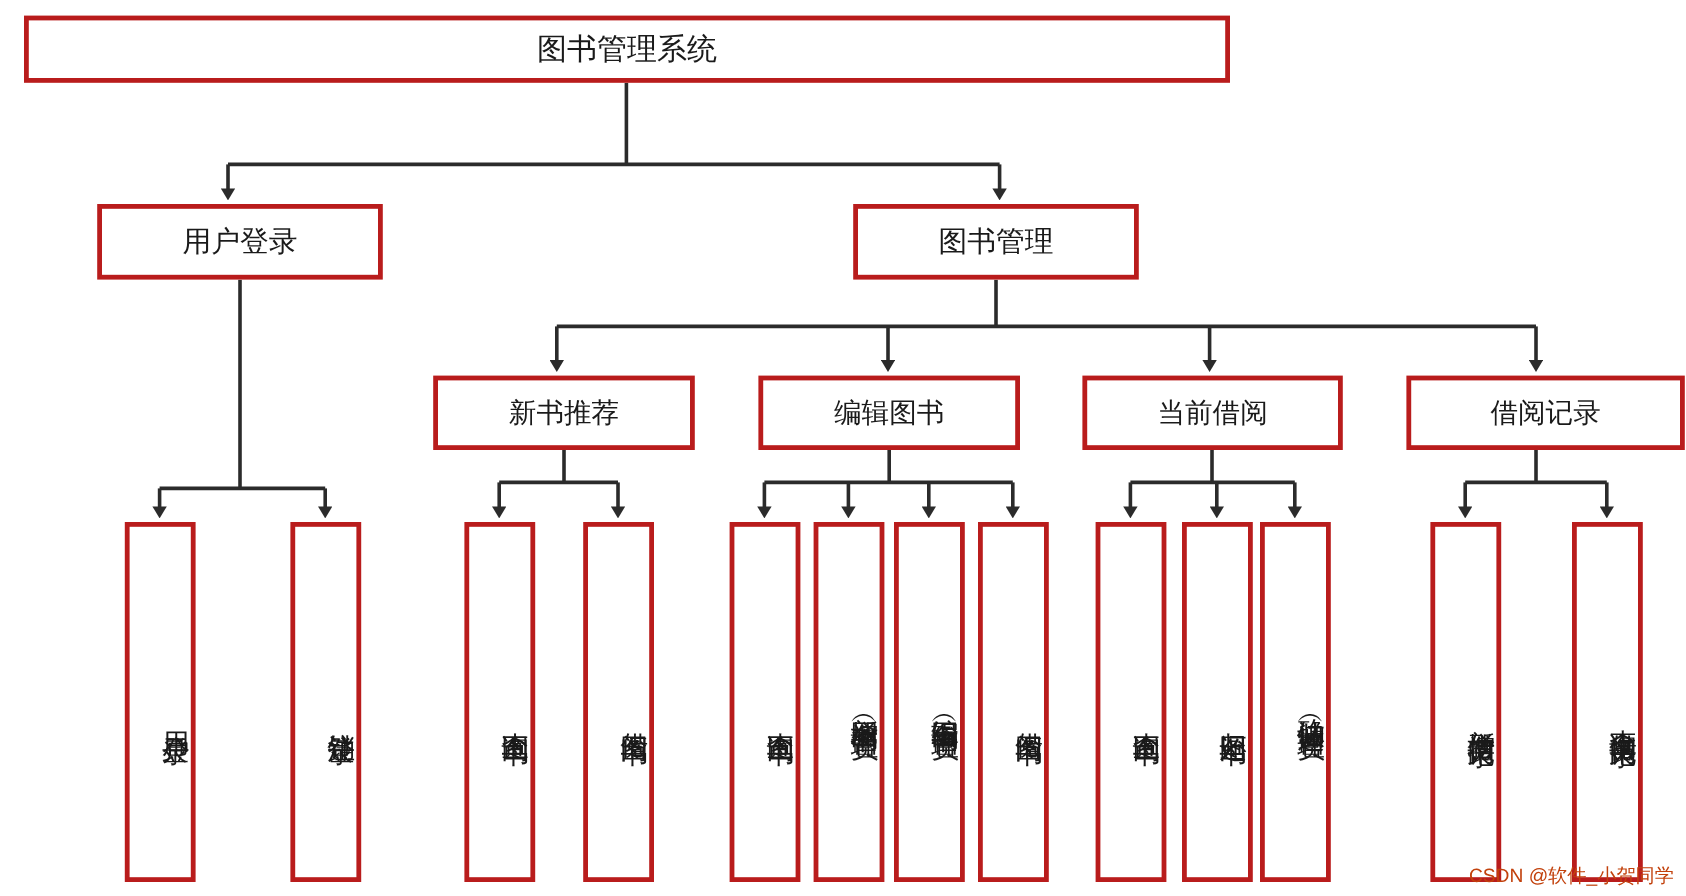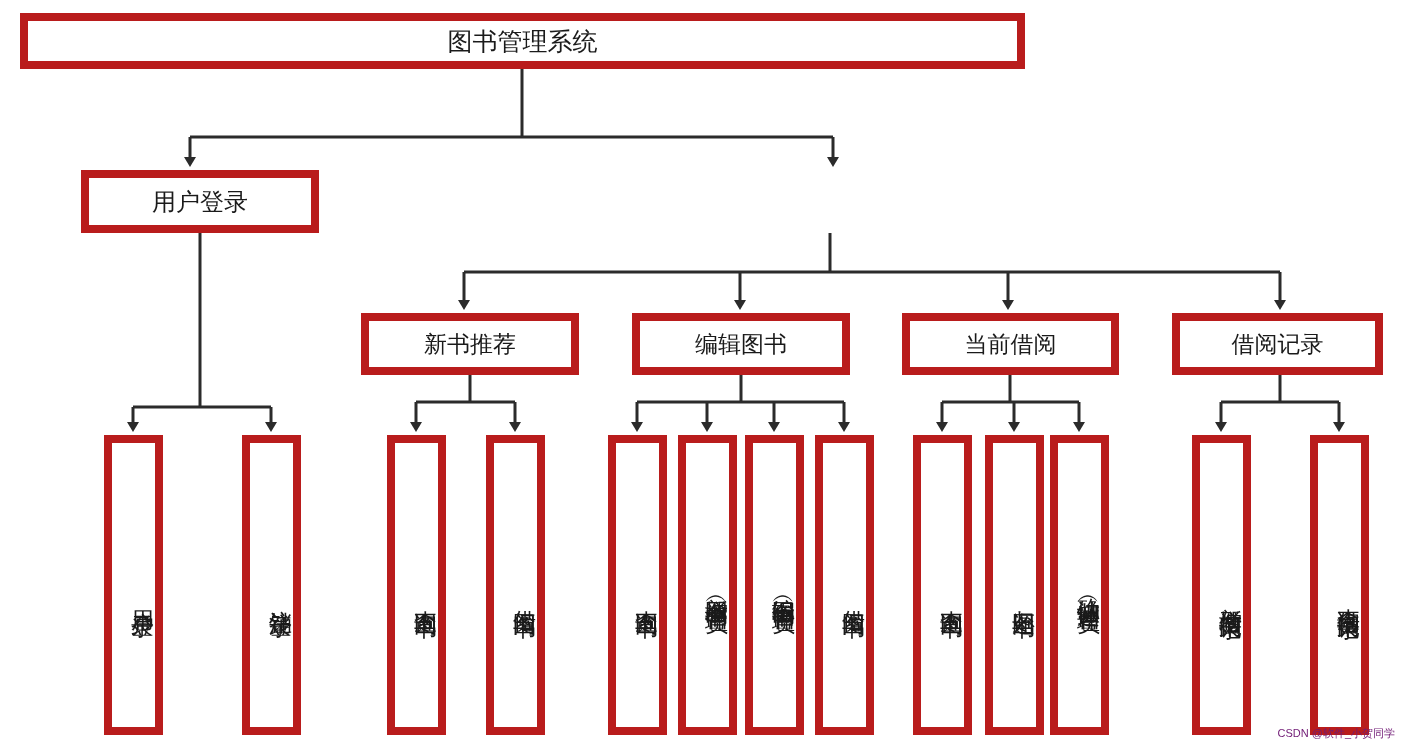--- a/index.html
+++ b/index.html
@@ -22,21 +22,21 @@
     left: 0;
     top: 0;
     width: 1405px;
     height: 747px;
     pointer-events: none;
   }
   .node {
     position: absolute;
     box-sizing: border-box;
     background: #ffffff;
-    border: 8px solid #b91c1c;
+    border: 4px solid #b91c1c;
     display: flex;
     align-items: center;
     justify-content: center;
     color: #1a1a1a;
     z-index: 2;
   }
   .node.root {
     font-size: 25px;
   }
   .node.lvl2 {
@@ -59,22 +59,22 @@
     padding-top: 8px;
   }
   .label {
     white-space: nowrap;
     line-height: 1.05;
   }
   .watermark {
     position: absolute;
     right: 10px;
     bottom: 6px;
-    font-size: 11px;
-    color: #701a75;
+    font-size: 16px;
+    color: #c2410c;
     white-space: nowrap;
     z-index: 5;
   }
 </style>
 </head>
 <body>
 
 <div id="canvas">
 
   <svg id="edges" viewBox="0 0 1405 747" xmlns="http://www.w3.org/2000/svg">
@@ -128,34 +128,37 @@
   </svg>
 
   <div class="node root" id="n-root" style="left: 20px; top: 13px; width: 1005px; height: 56px;">
     <span class="label">图书管理系统</span>
   </div>
 
   <div class="node lvl2" id="n-login" style="left: 81px; top: 170px; width: 238px; height: 63px;">
     <span class="label">用户登录</span>
   </div>
 
+  <div class="node lvl2" id="n-bookmgmt" style="left: 711px; top: 170px; width: 238px; height: 63px;">
+    <span class="label">图书管理</span>
+  </div>
 
   <div class="node lvl3" id="n-newbook" style="left: 361px; top: 313px; width: 218px; height: 62px;">
     <span class="label">新书推荐</span>
   </div>
 
   <div class="node lvl3" id="n-borrow" style="left: 632px; top: 313px; width: 218px; height: 62px;">
     <span class="label">编辑图书</span>
   </div>
 
   <div class="node lvl3" id="n-current" style="left: 902px; top: 313px; width: 217px; height: 62px;">
     <span class="label">当前借阅</span>
   </div>
 
-  <div class="node lvl3" id="n-records" style="left: 1172px; top: 313px; width: 211px; height: 62px;">
+  <div class="node lvl3" id="n-records" style="left: 1172px; top: 313px; width: 232px; height: 62px;">
     <span class="label">借阅记录</span>
   </div>
 
   <div id="leaf-layer">
       <div class="node leaf" style="left: 104px; top: 435px; width: 59px; height: 300px;">
         <span class="label">用户登录</span>
       </div>
       <div class="node leaf" style="left: 242px; top: 435px; width: 59px; height: 300px;">
         <span class="label">注销登录</span>
       </div>

